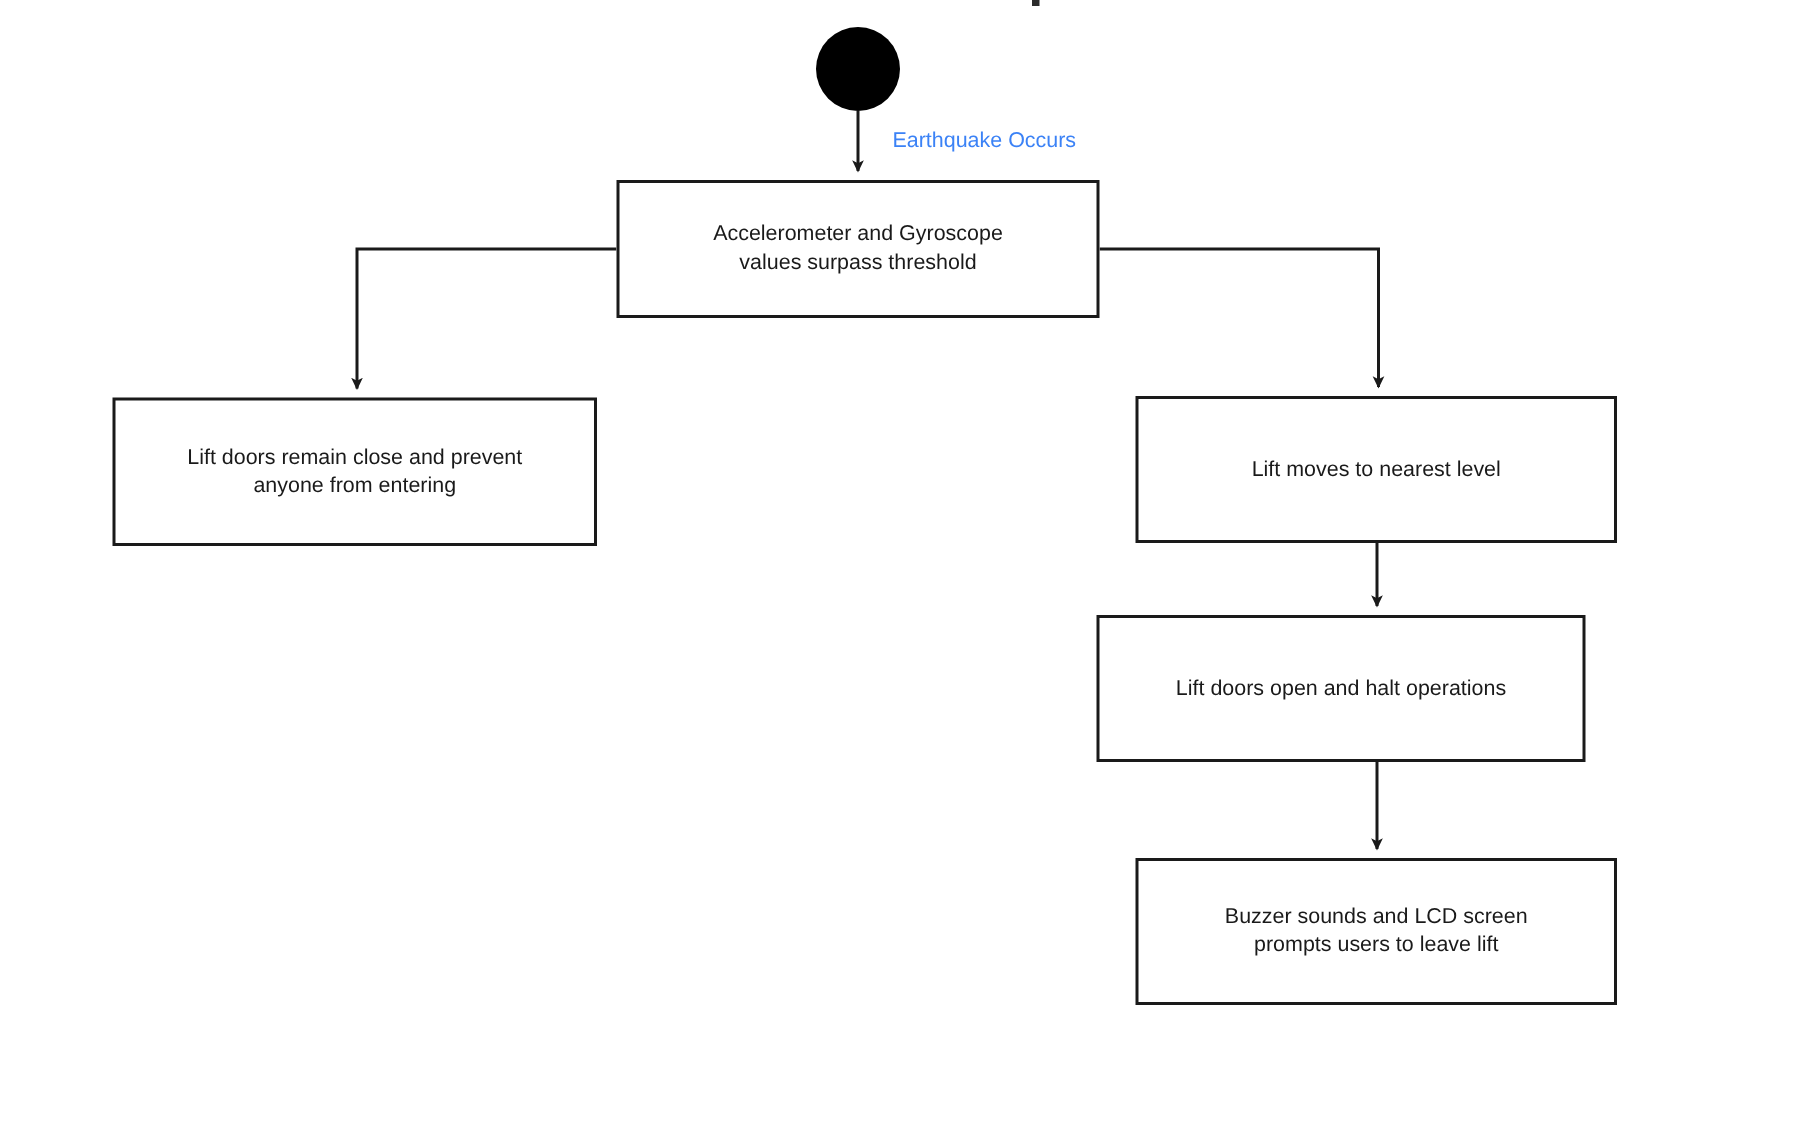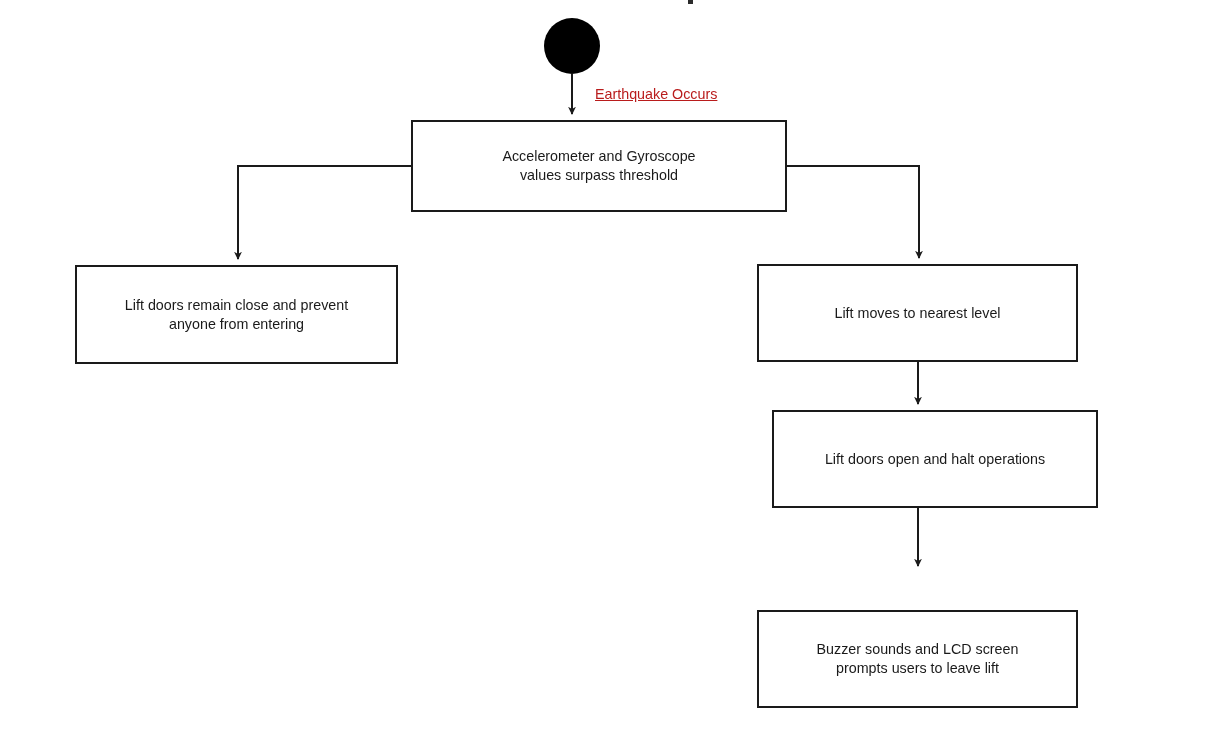--- a/index.html
+++ b/index.html
@@ -52,25 +52,24 @@
     color: #1a1a1a;
     padding: 0 10px;
     white-space: pre-line;
   }
 
   
   .edge-label {
     position: absolute;
     font-size: 14.3px;
     line-height: 1.32;
-    color: #b91c1c;
+    color: #3b82f6;
     text-align: center;
     white-space: pre-line;
     pointer-events: none;
-    text-decoration: underline;
   }
 
   
   .start-node {
     position: absolute;
     border-radius: 50%;
     background: #000000;
   }
 
   
@@ -109,39 +108,39 @@
 
     <g>
       <path d="M 918 508 L 918 566" stroke="#1a1a1a" stroke-width="2" fill="none" marker-end="url(#arrowhead)"></path>
     </g>
   </svg>
 
   <div class="start-node" style="left:544px; top:18px; width:56px; height:56px;"></div>
 
   <div class="top-artifact" style="left:688px; top:0px; width:5px; height:4px;"></div>
 
-  <div class="node-box" style="left:411px; top:120px; width:376px; height:92px;">
+  <div class="node-box" style="left:411px; top:120px; width:322px; height:92px;">
     <span class="node-text">Accelerometer and Gyroscope
 values surpass threshold</span>
   </div>
 
   <div class="node-box" style="left:757px; top:264px; width:321px; height:98px;">
     <span class="node-text">Lift moves to nearest level</span>
   </div>
 
   <div class="node-box" style="left:75px; top:265px; width:323px; height:99px;">
     <span class="node-text">Lift doors remain close and prevent
 anyone from entering</span>
   </div>
 
-  <div class="node-box" style="left:772px; top:410px; width:326px; height:98px;">
+  <div class="node-box" style="left:731px; top:410px; width:326px; height:98px;">
     <span class="node-text">Lift doors open and halt operations</span>
   </div>
 
-  <div class="node-box" style="left:757px; top:572px; width:321px; height:98px;margin-top:38px;">
+  <div class="node-box" style="left:757px; top:572px; width:321px; height:98px;">
     <span class="node-text">Buzzer sounds and LCD screen
 prompts users to leave lift</span>
   </div>
 
   <div class="edge-label" style="left:595px; top:85px; text-align:left;">Earthquake Occurs</div>
 
 
 
 </div>
 

